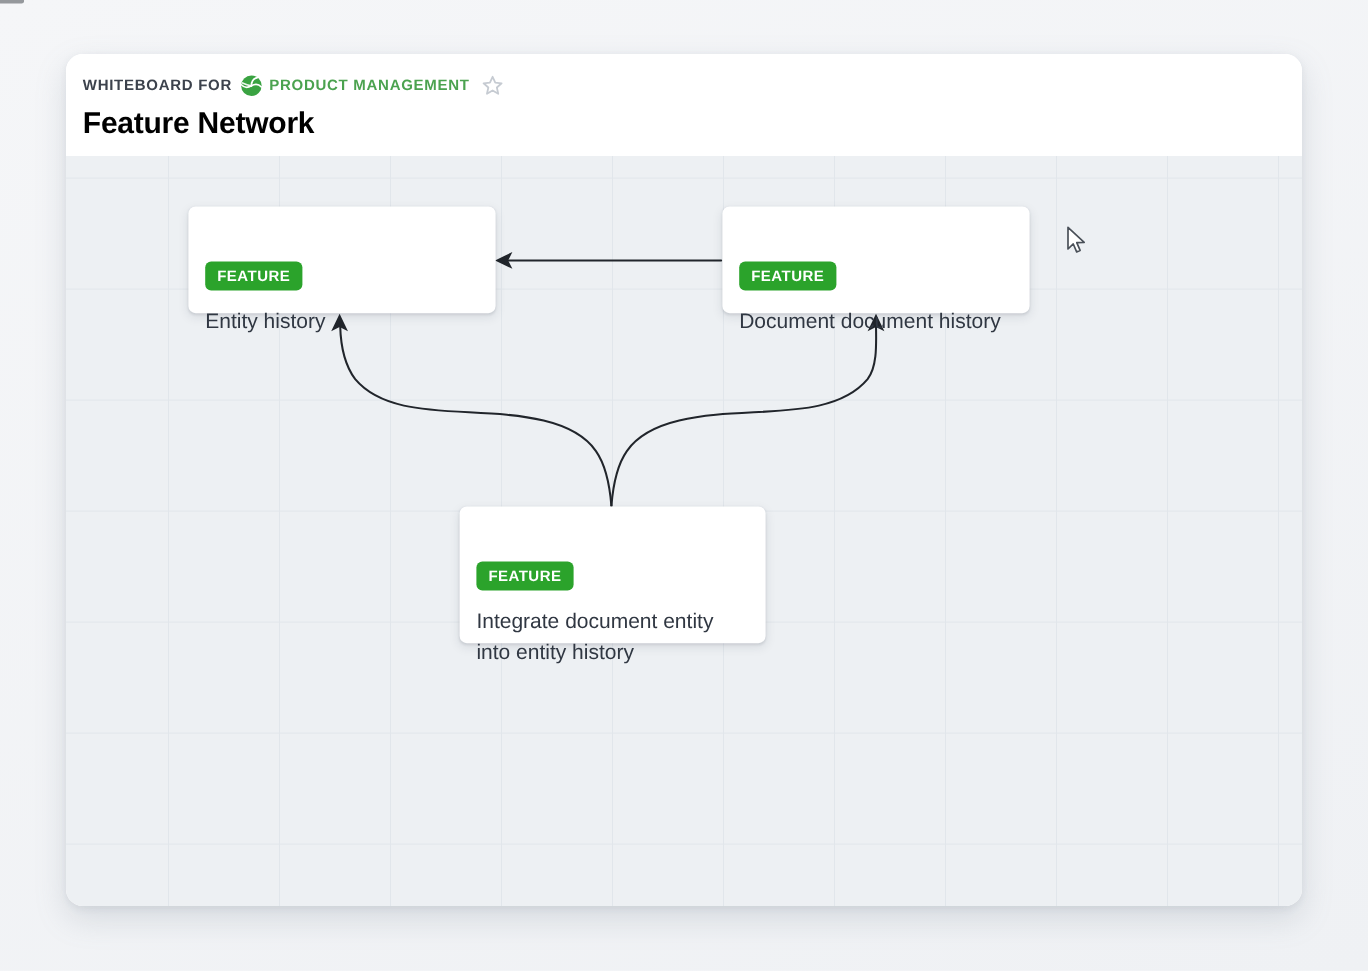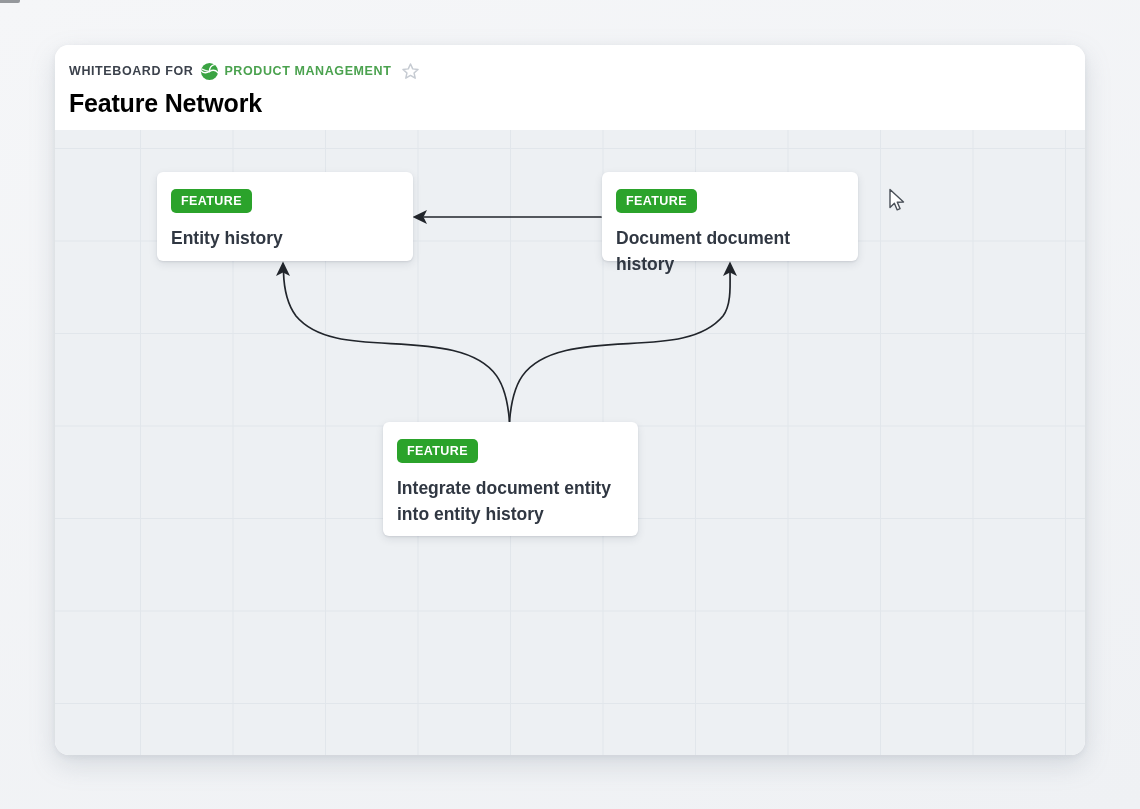--- a/index.html
+++ b/index.html
@@ -64,24 +64,24 @@
     box-shadow: 0 1px 2px rgba(30,40,55,0.10), 0 3px 9px rgba(30,40,55,0.10);
     padding: 17px 14px 14px 14px; cursor: pointer;
   }
   .card-entity   { left: 157px; top: 172px; width: 256px; height: 89px; }
   .card-document { left: 602px; top: 172px; width: 256px; height: 89px; }
   .card-integrate{ left: 383px; top: 422px; width: 255px; height: 114px; }
 
   .feature-badge {
     display: inline-block; background: #2ba32b; color: #ffffff;
     font-size: 12.5px; font-weight: 700; letter-spacing: 0.4px;
-    padding: 5px 10px 4px 10px; border-radius: 5px; line-height: 15px;
+    padding: 5px 10px 4px 10px; border-radius: 5px; line-height: 15px; margin-top: 29px;
   }
   .card-title {
-    margin-top: 12px; color: #303742; font-size: 17.5px; font-weight: 700;
+    margin-top: 12px; color: #303742; font-size: 17.5px; font-weight: 400;
     line-height: 26px;
   }
 
   .mouse-cursor { position: absolute; left: 884px; top: 187px; z-index: 20; pointer-events: none; }
 </style>
 </head>
 <body>
 
 <div class="stage">
 

